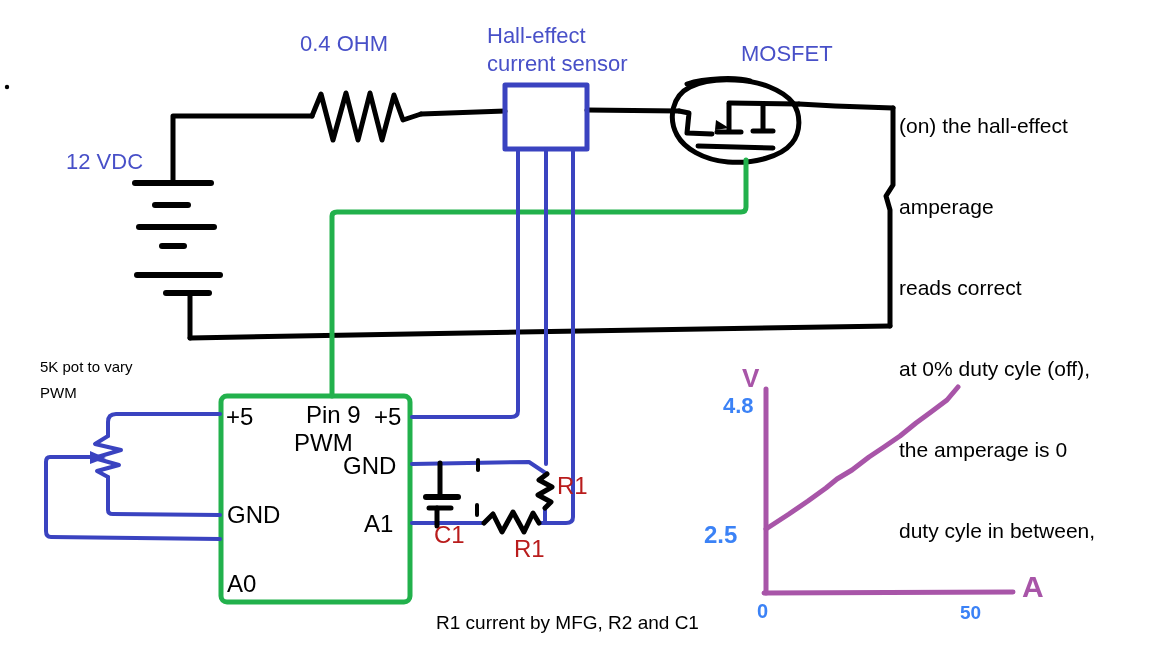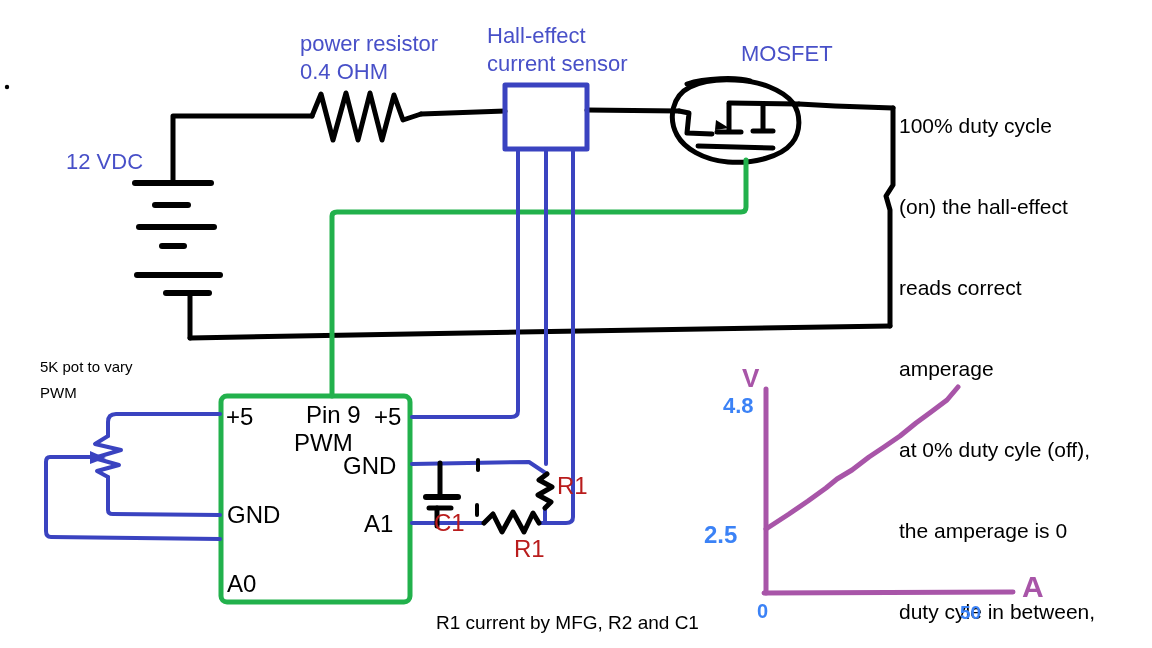--- a/index.html
+++ b/index.html
@@ -96,47 +96,46 @@
     </g>
 
     <g stroke="#a855a8" stroke-width="5" fill="none" stroke-linecap="round" stroke-linejoin="round">
       <path d="M766,389 L766,593"></path>
       <path d="M764,593 L1013,592"></path>
       <path d="M766,529 L789,514 L808,501 L826,488 L837,479 L852,470 L869,457 L884,447 L900,436 L916,423 L931,412 L947,400 L958,387"></path>
     </g>
   </svg>
 
   <div class="lbl blue" style="left:66px;top:148px;">12 VDC</div>
-  <div class="lbl blue" style="left:300px;top:30px;"><span style="display:block">power resistor</span><span style="display:block">0.4 OHM</span></div>
+  <div class="lbl blue" style="left:300px;top:30px;"><span style="display:block">0.4 OHM</span></div>
   <div class="lbl blue" style="left:487px;top:22px;"><span style="display:block">Hall-effect</span><span style="display:block">current sensor</span></div>
   <div class="lbl blue" style="left:741px;top:40px;">MOSFET</div>
 
   <div class="lbl black21" style="left:899px;top:58px;">
-    <span style="display:block">100% duty cycle</span>
     <span style="display:block">(on) the hall-effect</span>
+    <span style="display:block">amperage</span>
     <span style="display:block">reads correct</span>
-    <span style="display:block">amperage</span>
     <span style="display:block">at 0% duty cyle (off),</span>
     <span style="display:block">the amperage is 0</span>
     <span style="display:block">duty cyle in between,</span>
     
   </div>
 
   <div class="lbl" style="left:40px;top:354px;color:#000;font-size:15px;line-height:26px;"><span style="display:block">5K pot to vary</span><span style="display:block">PWM</span></div>
 
   <div class="lbl pin" style="left:226px;top:402px;">+5</div>
   <div class="lbl pin" style="left:306px;top:400px;">Pin 9</div>
   <div class="lbl pin" style="left:294px;top:428px;">PWM</div>
   <div class="lbl pin" style="left:374px;top:402px;">+5</div>
   <div class="lbl pin" style="left:343px;top:451px;">GND</div>
   <div class="lbl pin" style="left:364px;top:509px;">A1</div>
   <div class="lbl pin" style="left:227px;top:500px;">GND</div>
   <div class="lbl pin" style="left:227px;top:529px;margin-top:40px;">A0</div>
 
-  <div class="lbl comp" style="left:434px;top:508px;">C1</div>
+  <div class="lbl comp" style="left:434px;top:520px;">C1</div>
   <div class="lbl comp" style="left:514px;top:534px;">R1</div>
   <div class="lbl comp" style="left:557px;top:471px;">R1</div>
 
   <div class="lbl note" style="left:436px;top:560px;">
     <span style="display:block">R1 current by MFG, R2 and C1</span>
     
     
   </div>
 
   <div class="lbl purple" style="left:742px;top:362px;font-size:26px;">V</div>

